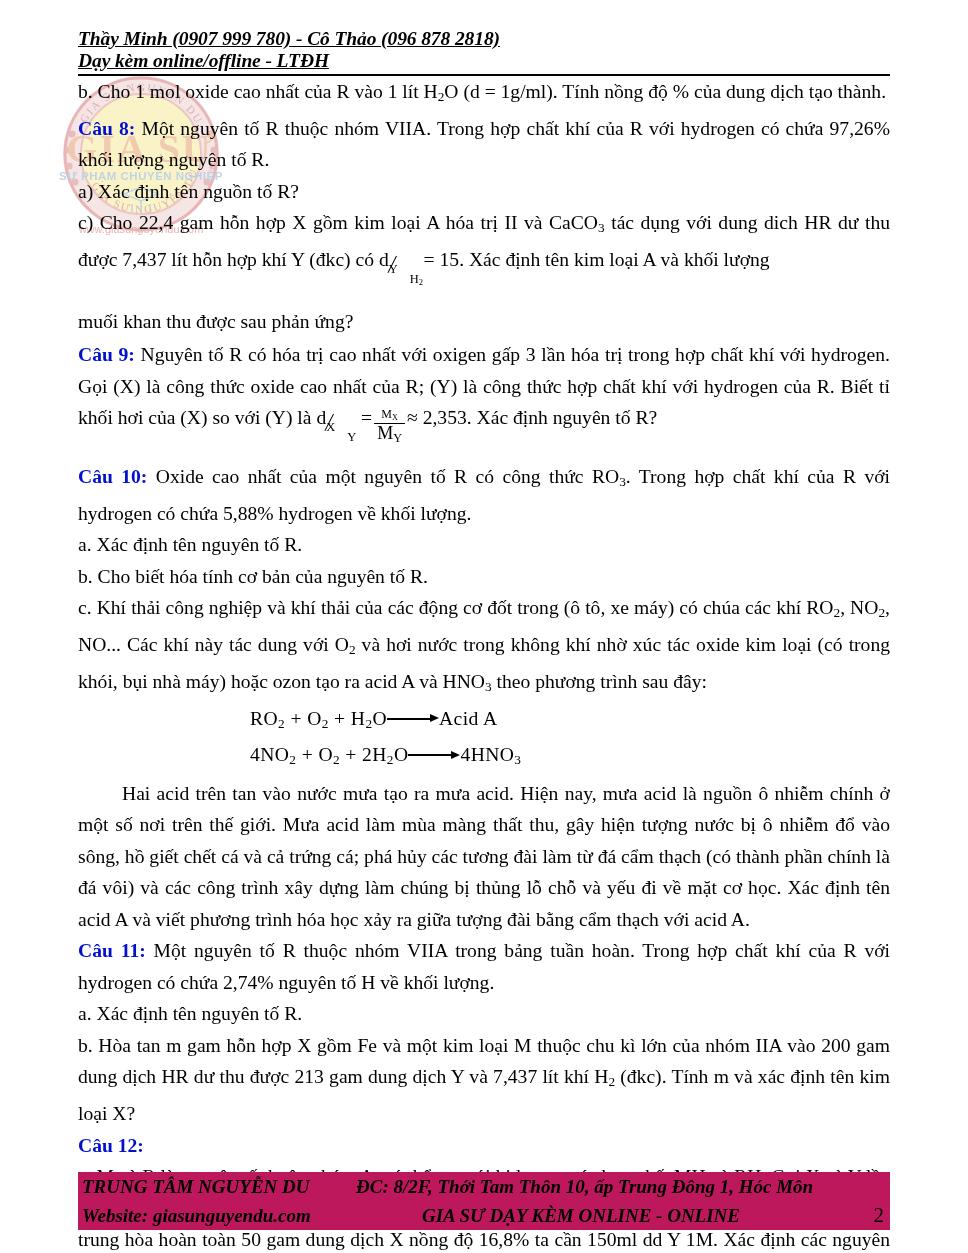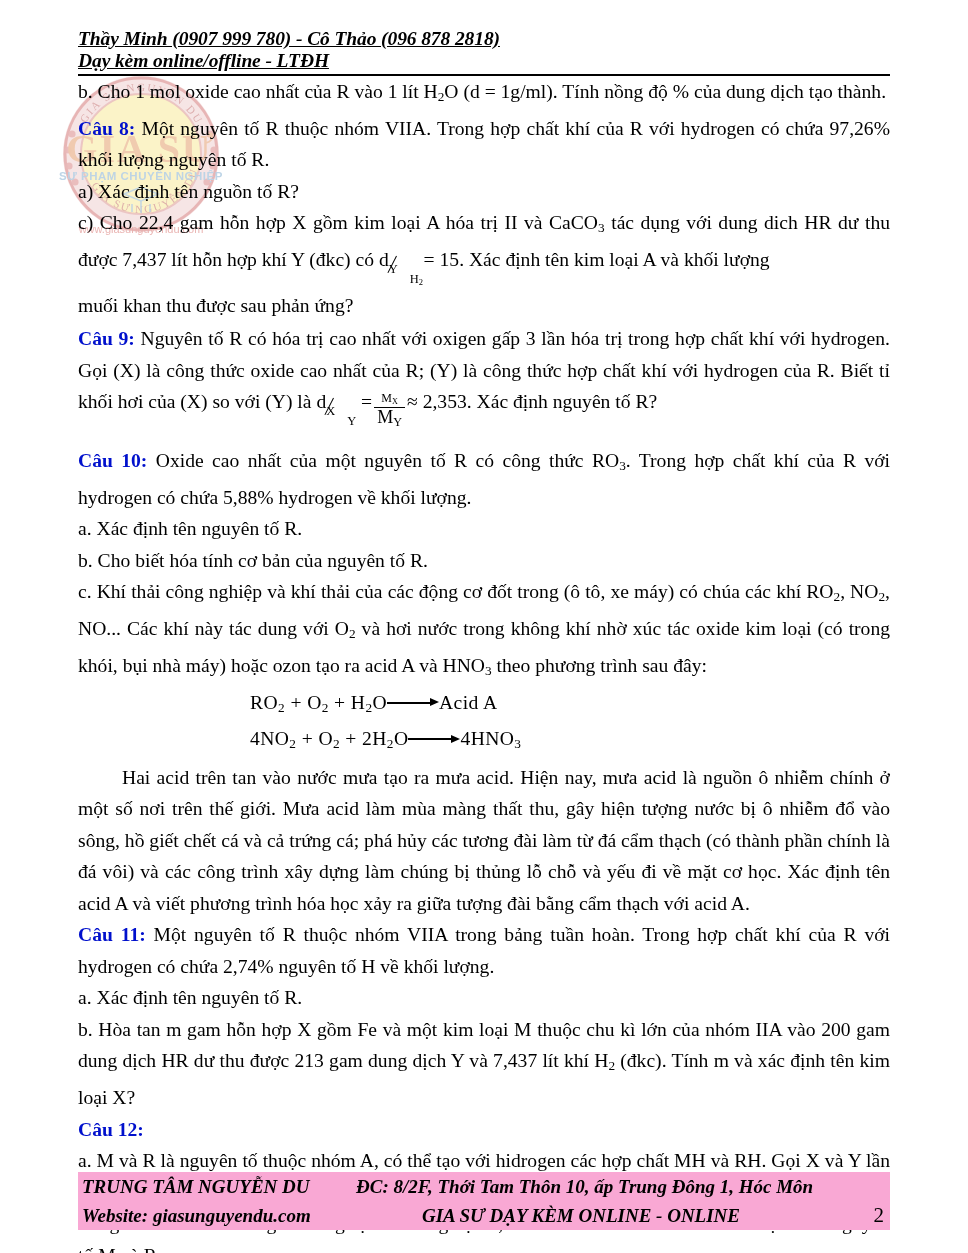--- a/index.html
+++ b/index.html
@@ -138,21 +138,21 @@
     border-bottom: 4.6px solid transparent;
     border-left: 9px solid #000;
   }
 
   
   .footer {
     position: absolute;
     left: 78px;
     top: 1172px;
     width: 812px;
-    background: #f9a8d4;
+    background: #be185d;
     z-index: 3;
     font-weight: bold;
     font-style: italic;
     font-size: 19px;
     line-height: 27px;
   }
   .footer-row {
     display: flex;
     align-items: baseline;
     padding: 1px 6px 1px 4px;
@@ -218,21 +218,21 @@
   <div class="content">
 
     <div class="para">b. Cho 1 mol oxide cao nhất của R vào 1 lít H<sub>2</sub>O (d = 1g/ml). Tính nồng độ % của dung dịch tạo thành.</div>
 
     <div class="para"><span class="q">Câu 8:</span> Một nguyên tố R thuộc nhóm VIIA. Trong hợp chất khí của R với hydrogen có chứa 97,26% khối lượng nguyên tố R.</div>
 
     <div class="line">a) Xác định tên nguồn tố R?</div>
 
     <div class="para">c) Cho 22,4 gam hỗn hợp X gồm kim loại A hóa trị II và CaCO<sub>3</sub> tác dụng với dung dich HR dư thu được 7,437 lít hỗn hợp khí Y (đkc) có&nbsp;<span class="frm"><span class="dsym">d</span><span class="slant"><span class="num">Y</span><span class="bar"></span><span class="den">H<sub>2</sub></span></span>&nbsp;= 15</span>. Xác định tên kim loại A và khối lượng</div>
 
-    <div class="line" style="margin-top:14px">muối khan thu được sau phản ứng?</div>
+    <div class="line" style="margin-top:30px">muối khan thu được sau phản ứng?</div>
 
     <div class="para" style="margin-top:2px"><span class="q">Câu 9:</span> Nguyên tố R có hóa trị cao nhất với oxigen gấp 3 lần hóa trị trong hợp chất khí với hydrogen. Gọi (X) là công thức oxide cao nhất của R; (Y) là công thức hợp chất khí với hydrogen của R. Biết tỉ khối hơi của (X) so với (Y) là&nbsp;<span class="frm"><span class="dsym">d</span><span class="slant"><span class="num">X</span><span class="bar"></span><span class="den">Y</span></span>&nbsp;=<span class="stack"><span class="top">M<sub>X</sub></span><span class="rule"></span><span class="bot">M<sub>Y</sub></span></span>≈ 2,353</span>. Xác định nguyên tố R?</div>
 
     <div class="para" style="margin-top:16px"><span class="q">Câu 10:</span> Oxide cao nhất của một nguyên tố R có công thức RO<sub>3</sub>. Trong hợp chất khí của R với hydrogen có chứa 5,88% hydrogen về khối lượng.</div>
 
     <div class="line">a. Xác định tên nguyên tố R.</div>
     <div class="line">b. Cho biết hóa tính cơ bản của nguyên tố R.</div>
 
     <div class="para">c. Khí thải công nghiệp và khí thải của các động cơ đốt trong (ô tô, xe máy) có chúa các khí RO<sub>2</sub>, NO<sub>2</sub>, NO... Các khí này tác dung với O<sub>2</sub> và hơi nước trong không khí nhờ xúc tác oxide kim loại (có trong khói, bụi nhà máy) hoặc ozon tạo ra acid A và HNO<sub>3</sub> theo phương trình sau đây:</div>
 

